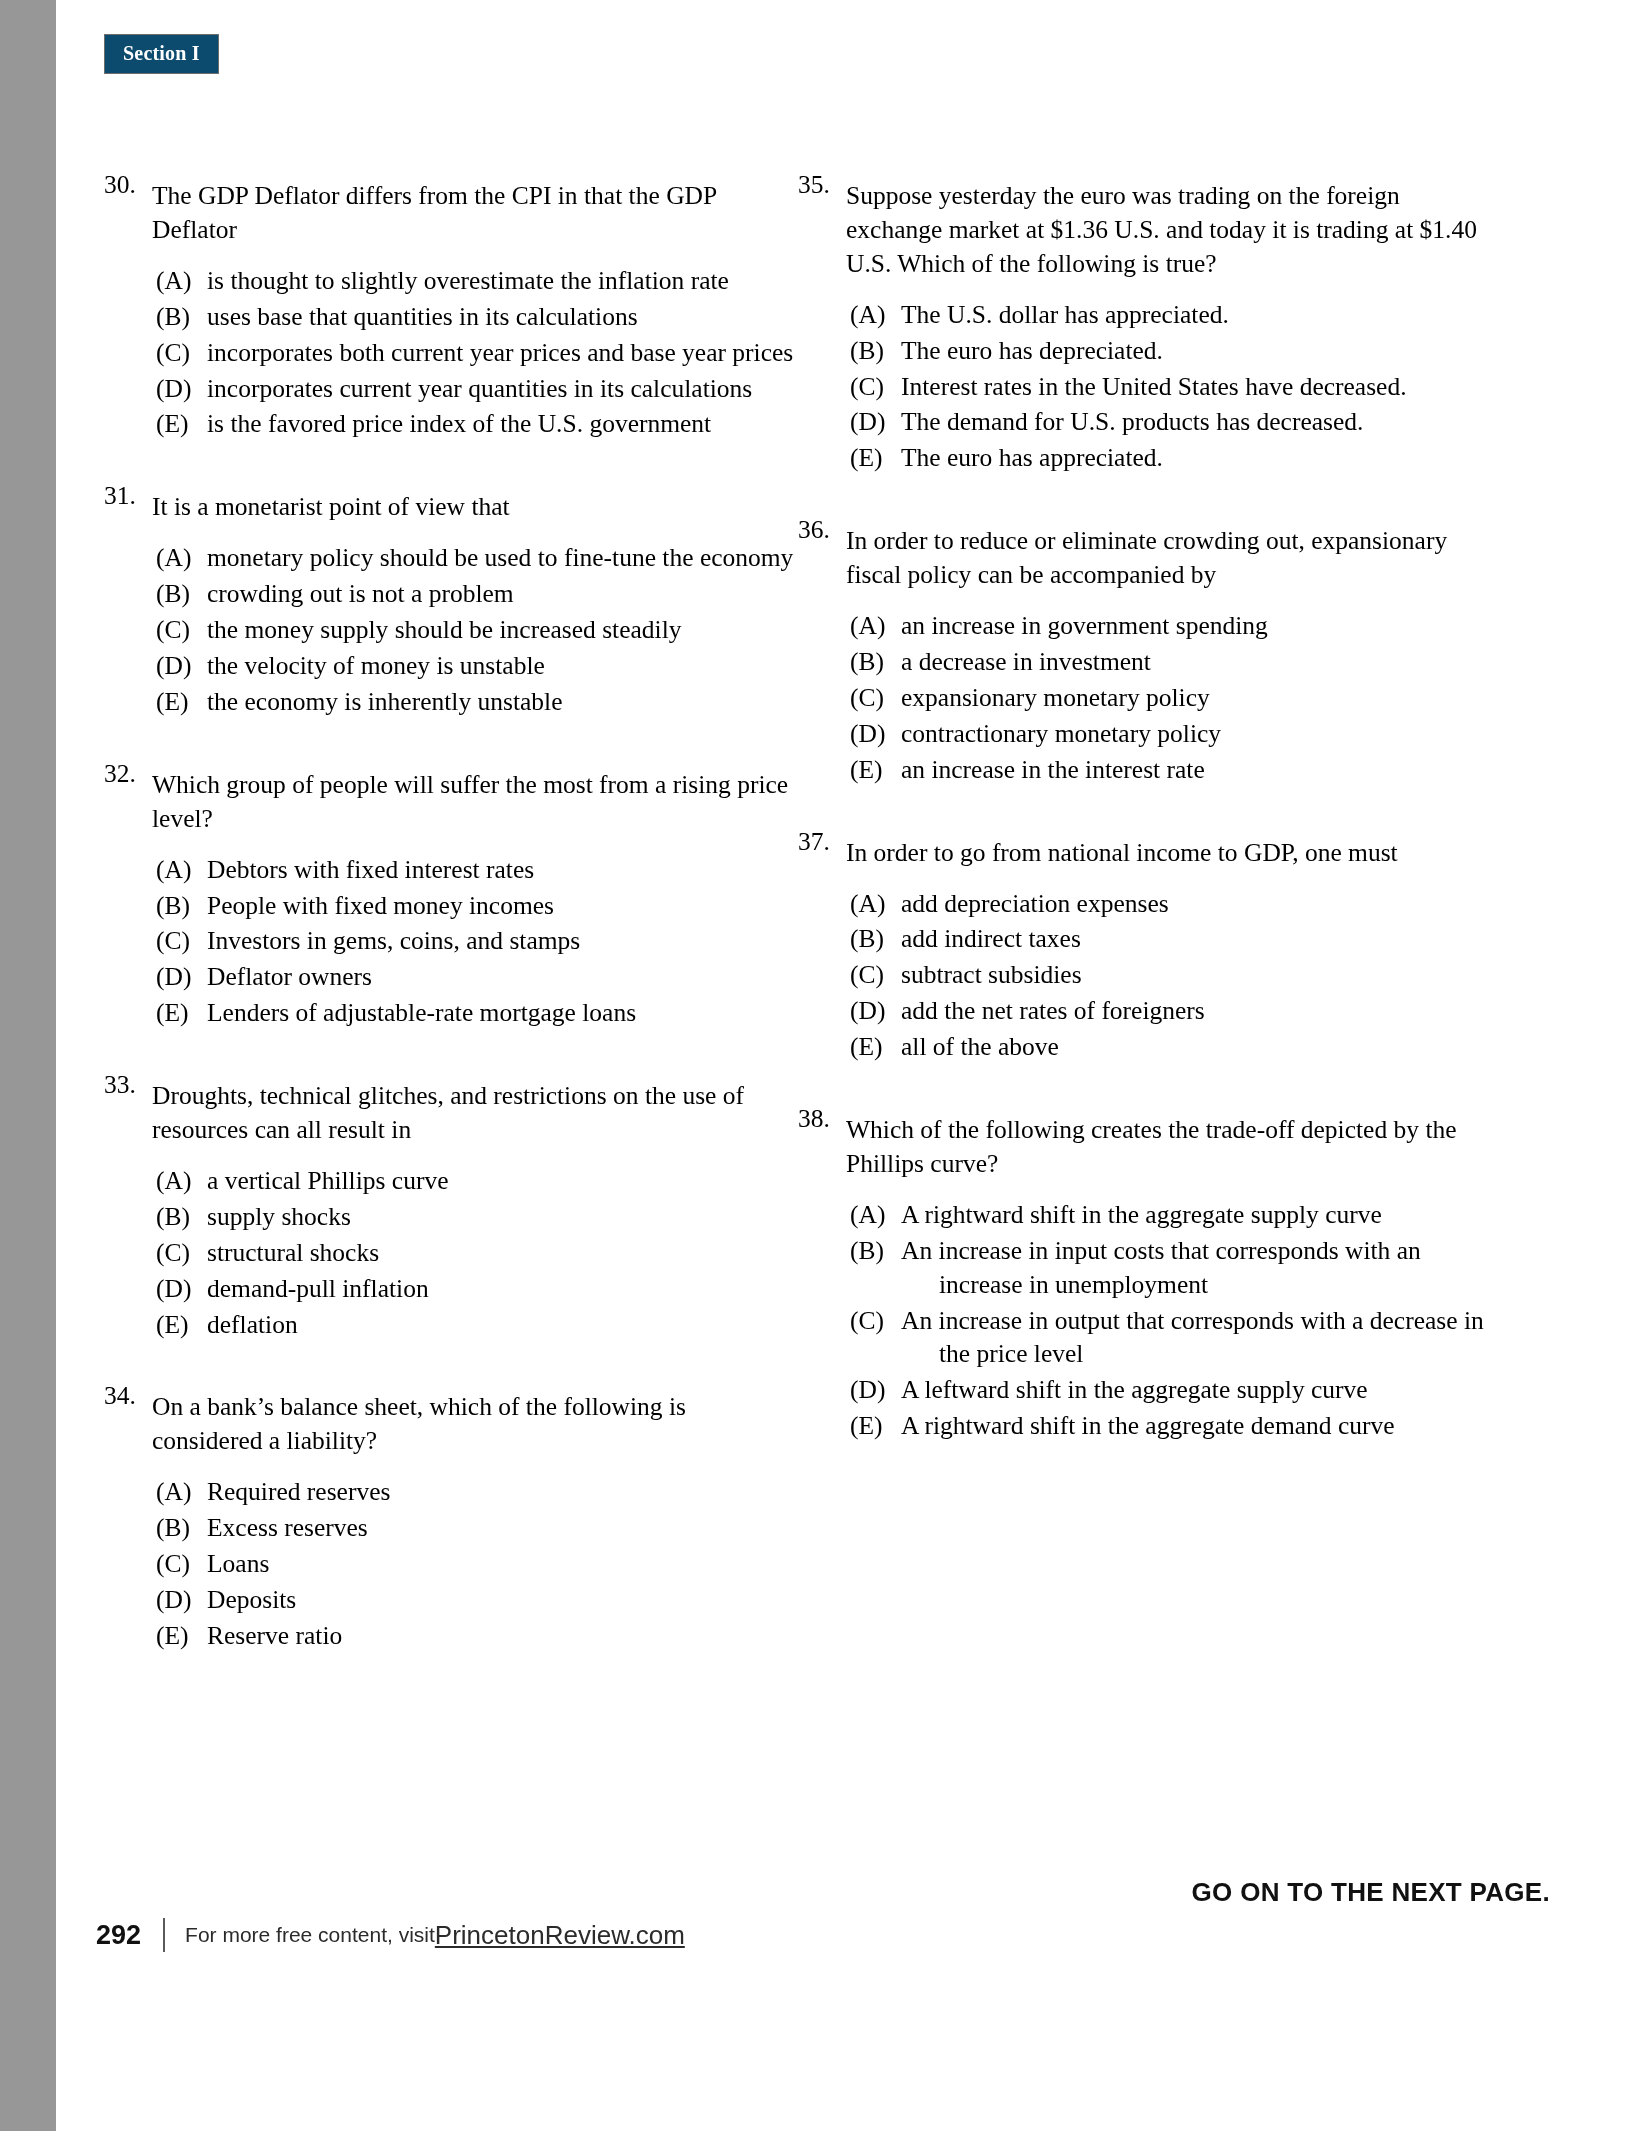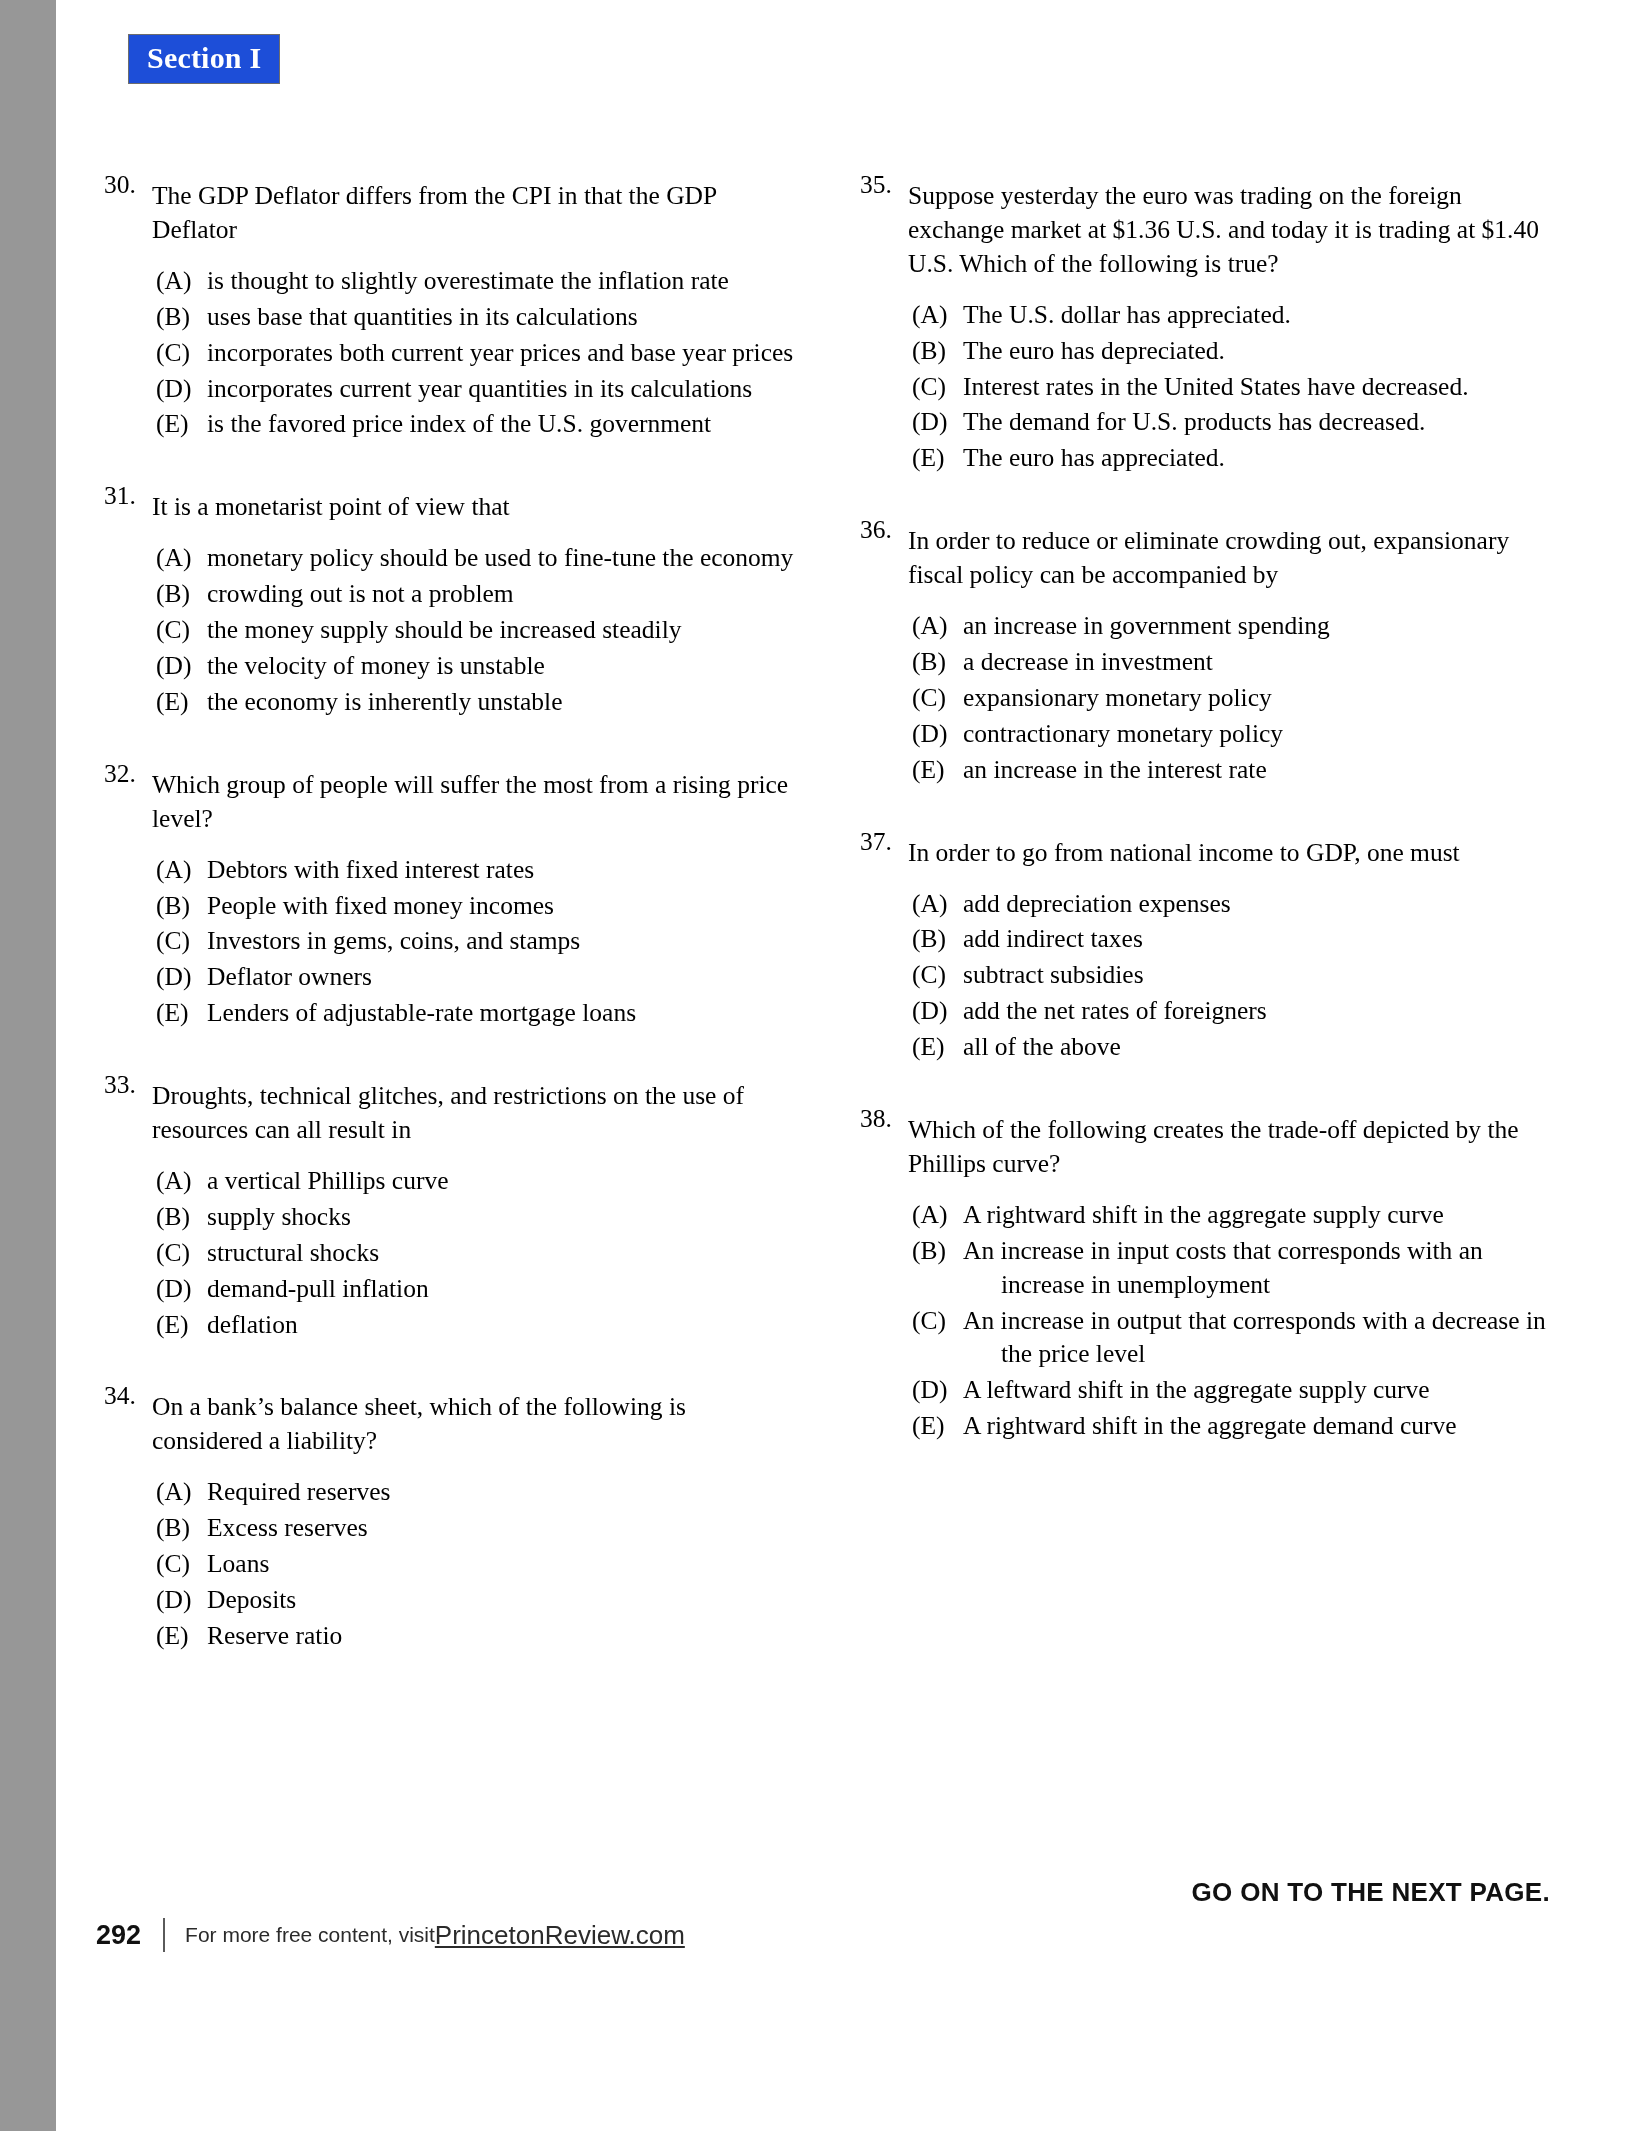--- a/index.html
+++ b/index.html
@@ -24,41 +24,39 @@
     width: 56px;
     height: 2131px;
     background: #979797;
   }
 
   
   #section-tag {
     position: absolute;
     left: 104px;
     top: 34px;
-    background: #1d4ed8;
+    background: #0c4a6e;
     color: #ffffff;
     font-family: "Liberation Serif", "DejaVu Serif", serif;
     font-weight: bold;
-    font-size: 30px;
+    font-size: 20px;
     letter-spacing: 0.2px;
     padding: 8px 18px 10px 18px;
     line-height: 1;
     border: 1px solid #6d6d6d;
-    margin-left: 24px;
   }
 
   
   #columns {
     position: absolute;
     left: 100px;
     top: 168px;
     width: 1450px;
     display: flex;
     flex-direction: row;
-    gap: 62px;
   }
   .column {
     width: 694px;
   }
 
   .question {
     margin-bottom: 38px;
   }
   .q-stem {
     display: flex;

